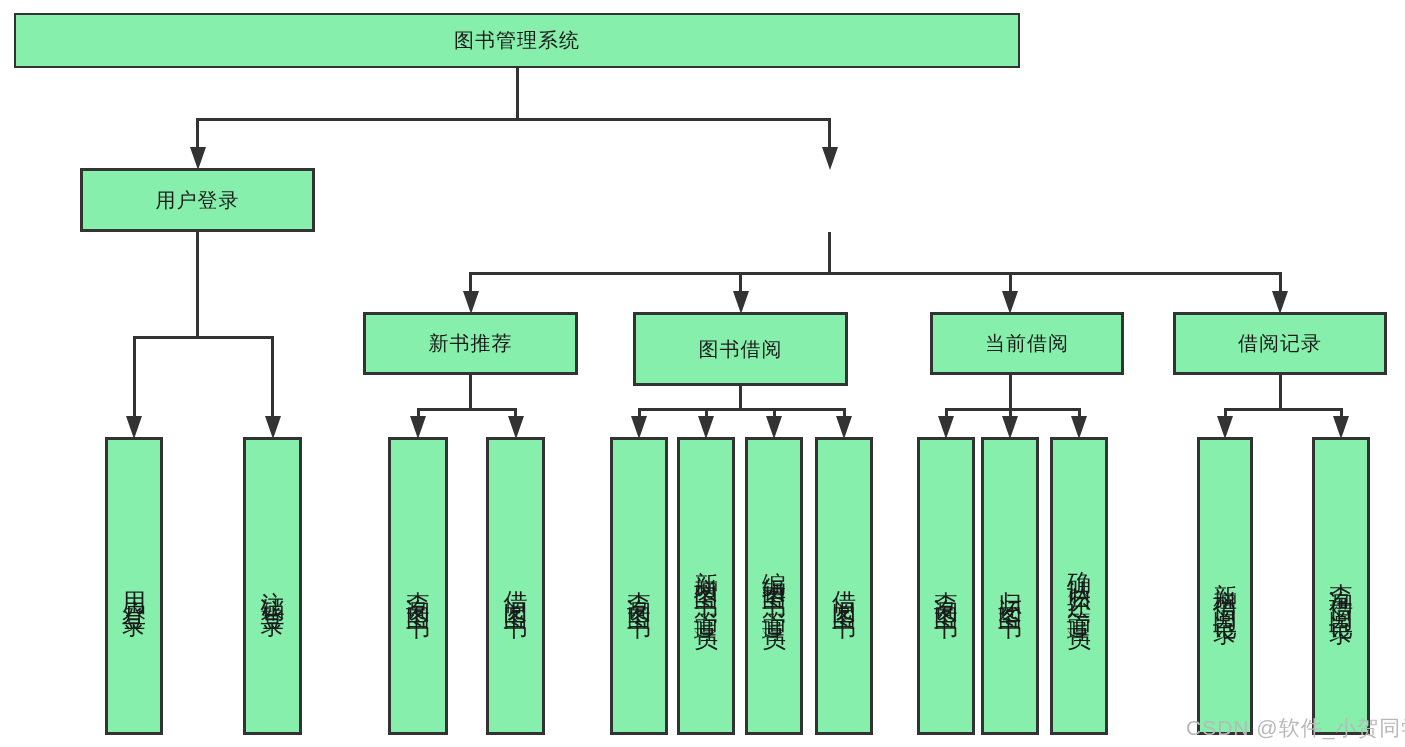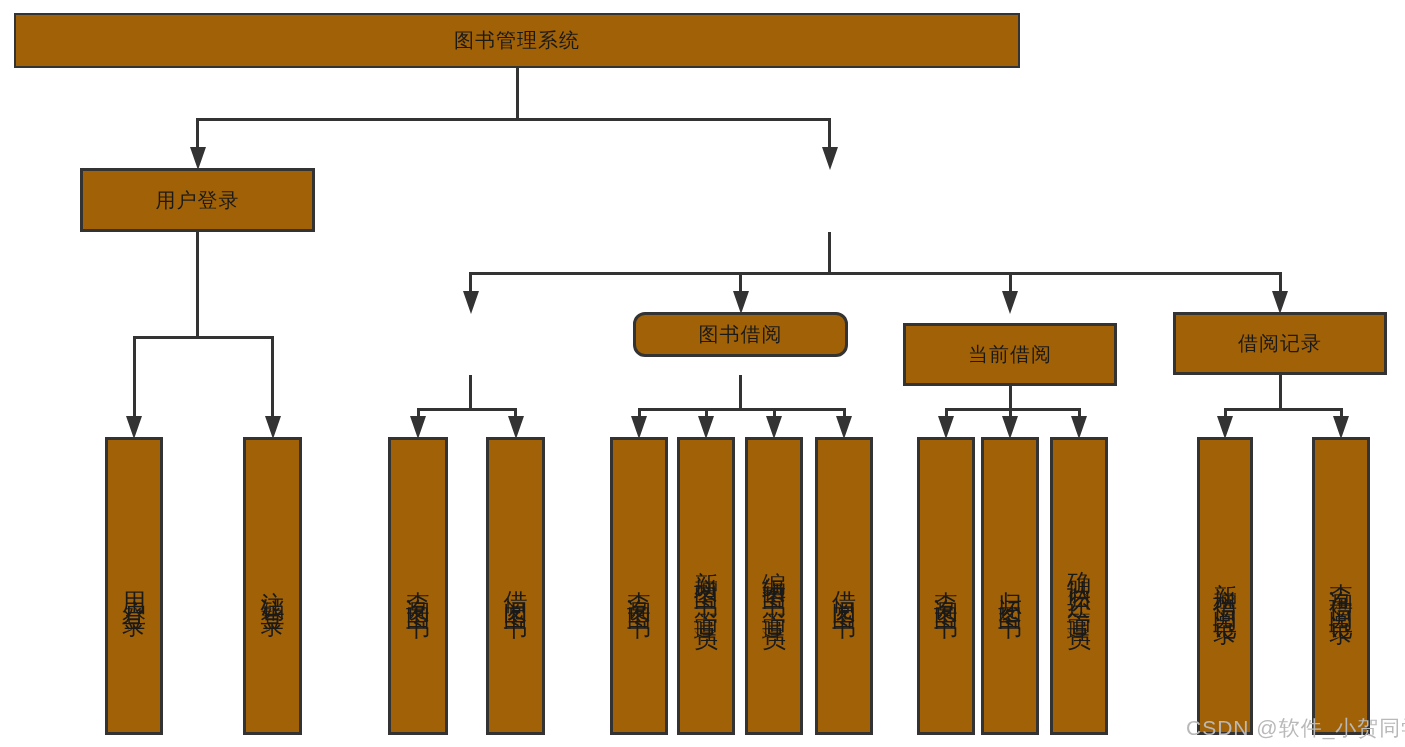--- a/index.html
+++ b/index.html
@@ -12,21 +12,21 @@
     position: relative;
     width: 1405px;
     height: 747px;
     background: #ffffff;
     overflow: hidden;
   }
   .node {
     position: absolute;
     box-sizing: border-box;
     border: 3px solid #333333;
-    background: #a16207;
+    background: #86efac;
     display: flex;
     align-items: center;
     justify-content: center;
     color: #1a1a1a;
     font-size: 20px;
     letter-spacing: 1px;
     z-index: 2;
   }
   .node.root {
     border-width: 2px;
@@ -63,22 +63,23 @@
     z-index: 6;
   }
 </style>
 </head>
 <body>
 
 <div class="canvas" id="canvas">
   <div class="watermark" style="left: 1186px; top: 714px; color: rgb(185, 185, 185);">CSDN @软件_小贺同学</div>
 <div class="node root" style="left: 14px; top: 13px; width: 1006px; height: 55px; border-color: rgb(51, 51, 51); color: rgb(26, 26, 26);">图书管理系统</div>
     <div class="node" style="left: 80px; top: 168px; width: 235px; height: 64px; border-color: rgb(51, 51, 51); color: rgb(26, 26, 26);">用户登录</div>
-    <div class="node" style="left: 633px; top: 312px; width: 215px; height: 45px; border-color: rgb(51, 51, 51); color: rgb(26, 26, 26); border-radius: 12px;">图书借阅</div>
-    <div class="node" style="left: 903px; top: 312px; width: 214px; height: 63px; border-color: rgb(51, 51, 51); color: rgb(26, 26, 26); margin-top: 11px;">当前借阅</div>
+    <div class="node" style="left: 363px; top: 312px; width: 215px; height: 63px; border-color: rgb(51, 51, 51); color: rgb(26, 26, 26);">新书推荐</div>
+    <div class="node" style="left: 633px; top: 312px; width: 215px; height: 74px; border-color: rgb(51, 51, 51); color: rgb(26, 26, 26);">图书借阅</div>
+    <div class="node" style="left: 930px; top: 312px; width: 194px; height: 63px; border-color: rgb(51, 51, 51); color: rgb(26, 26, 26);">当前借阅</div>
     <div class="node" style="left: 1173px; top: 312px; width: 214px; height: 63px; border-color: rgb(51, 51, 51); color: rgb(26, 26, 26);">借阅记录</div>
     <div class="node vertical" style="left: 105px; top: 437px; width: 58px; height: 298px; border-color: rgb(51, 51, 51); color: rgb(26, 26, 26);">用户登录</div>
     <div class="node vertical" style="left: 243px; top: 437px; width: 59px; height: 298px; border-color: rgb(51, 51, 51); color: rgb(26, 26, 26);">注销登录</div>
     <div class="node vertical" style="left: 388px; top: 437px; width: 60px; height: 298px; border-color: rgb(51, 51, 51); color: rgb(26, 26, 26);">查询图书</div>
     <div class="node vertical" style="left: 486px; top: 437px; width: 59px; height: 298px; border-color: rgb(51, 51, 51); color: rgb(26, 26, 26);">借阅图书</div>
     <div class="node vertical" style="left: 610px; top: 437px; width: 58px; height: 298px; border-color: rgb(51, 51, 51); color: rgb(26, 26, 26);">查询图书</div>
     <div class="node vertical" style="left: 677px; top: 437px; width: 58px; height: 298px; border-color: rgb(51, 51, 51); color: rgb(26, 26, 26);">新增图书（管理员）</div>
     <div class="node vertical" style="left: 745px; top: 437px; width: 58px; height: 298px; border-color: rgb(51, 51, 51); color: rgb(26, 26, 26);">编辑图书（管理员）</div>
     <div class="node vertical" style="left: 815px; top: 437px; width: 58px; height: 298px; border-color: rgb(51, 51, 51); color: rgb(26, 26, 26);">借阅图书</div>
     <div class="node vertical" style="left: 917px; top: 437px; width: 58px; height: 298px; border-color: rgb(51, 51, 51); color: rgb(26, 26, 26);">查询图书</div>

